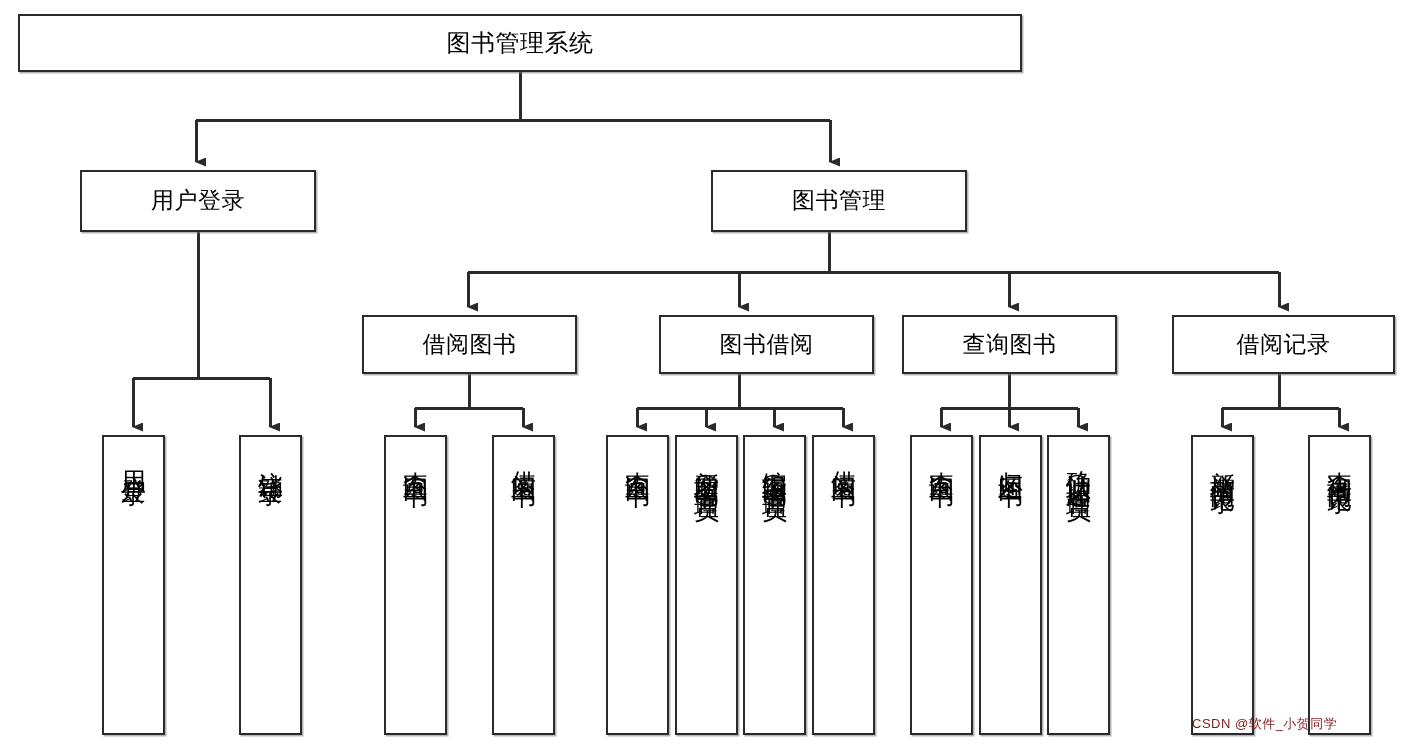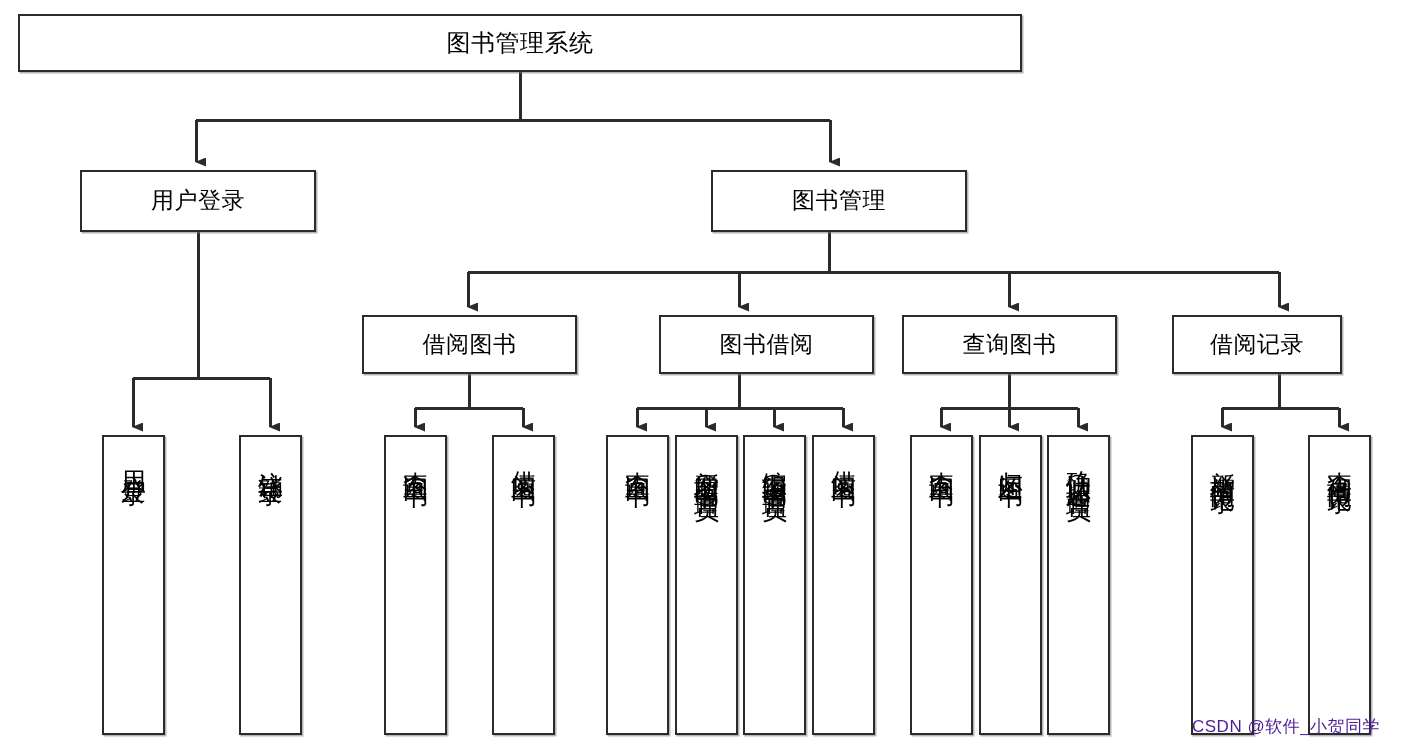--- a/index.html
+++ b/index.html
@@ -60,22 +60,22 @@
   }
   .node.vert .node-label {
     writing-mode: vertical-rl;
     text-orientation: upright;
     font-size: 25px;
     line-height: 1.0;
     letter-spacing: 4px;
   }
   .watermark {
     position: absolute;
-    font-size: 17px;
-    color: #4c1d95;
+    font-size: 13px;
+    color: #7f1d1d;
     white-space: nowrap;
     letter-spacing: 0.5px;
     user-select: none;
   }
 </style>
 </head>
 <body>
 
 <div id="diagram-canvas">
 
@@ -142,21 +142,21 @@
 
   <div class="node horiz" style="left:362px; top:315px; width:215px; height:59px;">
     <span class="node-label">借阅图书</span>
   </div>
   <div class="node horiz" style="left:632px; top:315px; width:215px; height:59px;margin-left:27px;">
     <span class="node-label">图书借阅</span>
   </div>
   <div class="node horiz" style="left:902px; top:315px; width:215px; height:59px;">
     <span class="node-label">查询图书</span>
   </div>
-  <div class="node horiz" style="left:1172px; top:315px; width:170px; height:59px;">
+  <div class="node horiz" style="left:1172px; top:315px; width:223px; height:59px;">
     <span class="node-label">借阅记录</span>
   </div>
 
   <div class="node vert" style="left:102px; top:435px; width:63px; height:300px;">
     <span class="node-label">用户登录</span>
   </div>
   <div class="node vert" style="left:239px; top:435px; width:63px; height:300px;">
     <span class="node-label">注销登录</span>
   </div>
 

